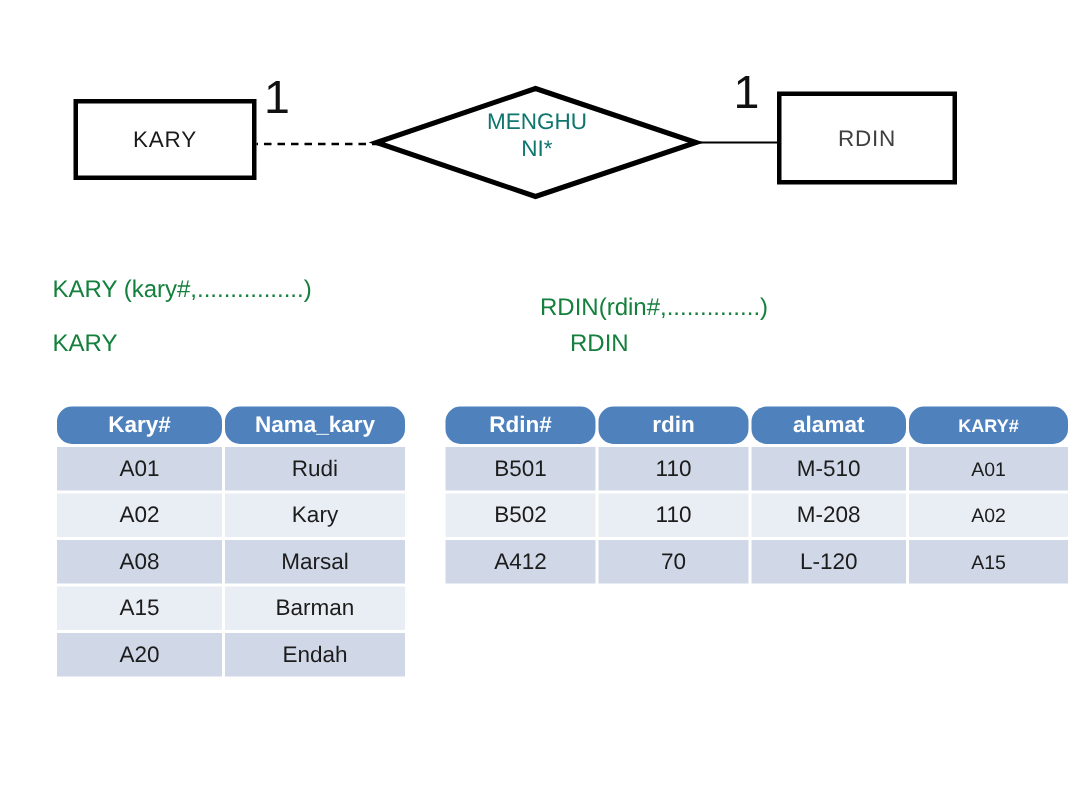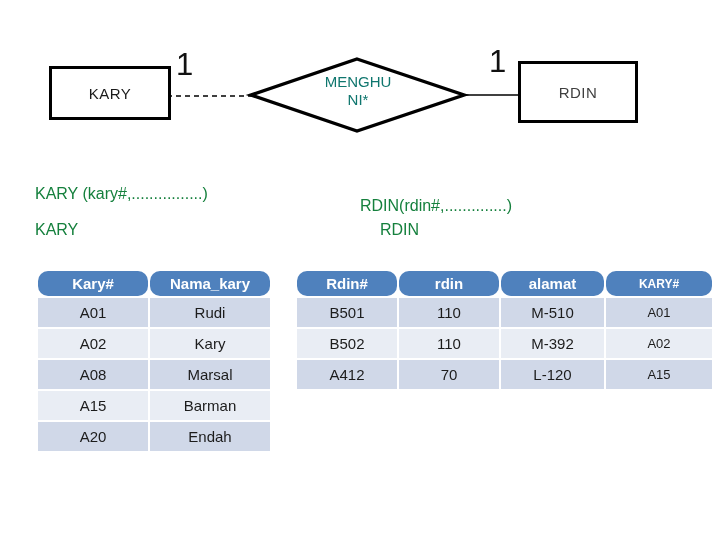--- a/index.html
+++ b/index.html
@@ -130,21 +130,21 @@
     <tbody>
       <tr class="band-a">
         <td>B501</td>
         <td>110</td>
         <td>M-510</td>
         <td class="small-col">A01</td>
       </tr>
       <tr class="band-b">
         <td>B502</td>
         <td>110</td>
-        <td>M-392</td>
+        <td>M-208</td>
         <td class="small-col">A02</td>
       </tr>
       <tr class="band-a">
         <td>A412</td>
         <td>70</td>
         <td>L-120</td>
         <td class="small-col">A15</td>
       </tr>
     </tbody>
   </table>

